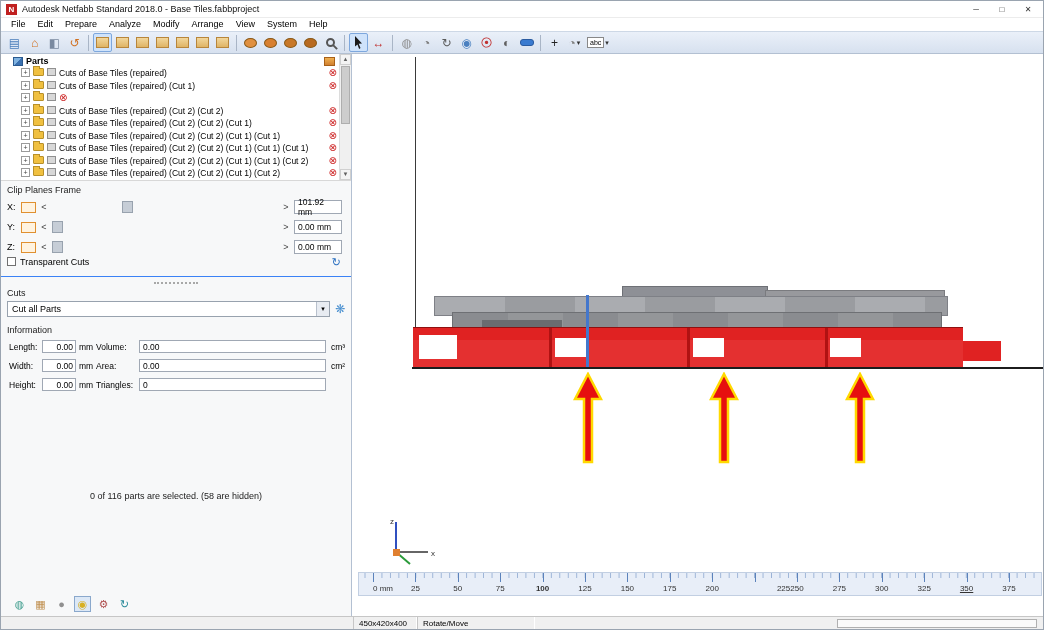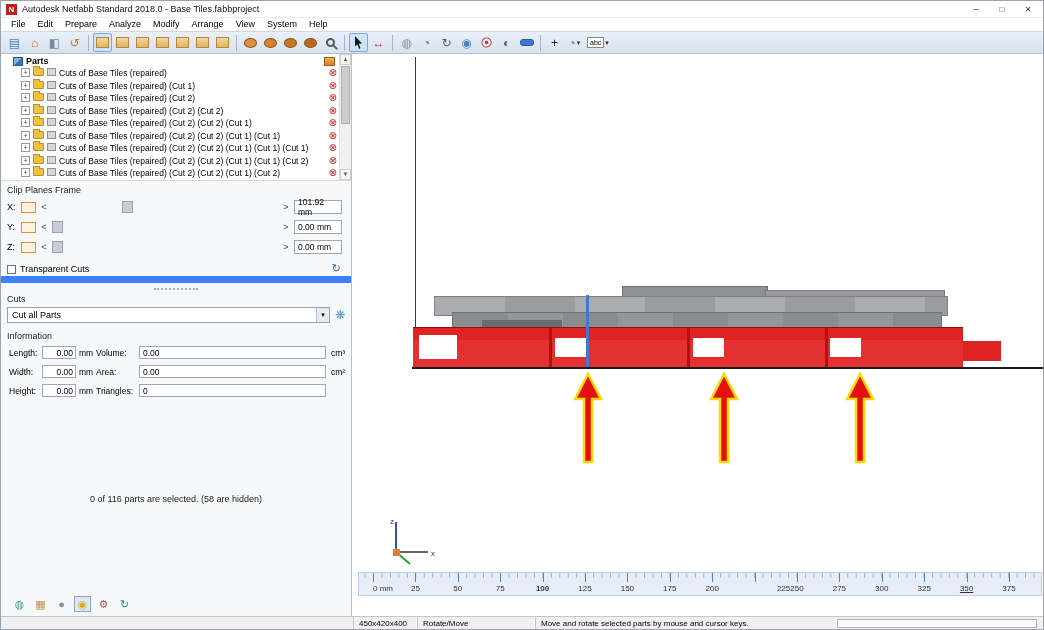--- a/index.html
+++ b/index.html
@@ -44,29 +44,29 @@
 .folder::before{content:"";position:absolute;top:-3px;left:-1px;width:5px;height:2px;background:#f0c040;border:1px solid #b8902a;border-bottom:none}
 .part-cube{width:9px;height:8px;background:#d8d8d8;border:1px solid #909090;flex:0 0 auto}
 .tree-label{flex:1;white-space:nowrap;overflow:hidden}
 .del-icon{color:#cc2020;font-size:10px;line-height:10px;margin-right:1px;flex:0 0 auto}
 .tree-scrollbar{position:absolute;right:0;top:0;bottom:0;width:12px;background:#f0f0f0;border-left:1px solid #dcdcdc;display:flex;flex-direction:column}
 .sb-btn{height:11px;text-align:center;font-size:6px;color:#606060;background:#f4f4f4;border:1px solid #d0d0d0;line-height:9px}
 .sb-thumb{height:58px;background:#cdcdcd;border:1px solid #aeaeae;margin:1px}
 .sb-fill{flex:1}
 
 .section-title{font-size:9px;color:#222;padding:4px 0 2px 6px}
-.clip-section{border-bottom:7px solid #3b82f6;padding-bottom:2px}
+.clip-section{border-bottom:1px solid #3b82f6;padding-bottom:2px}
 .axis-row{display:flex;align-items:center;height:20px;padding-left:6px;gap:4px}
 .axis-label{width:10px}
 .plane-icon{width:15px;height:11px;border:1px solid #e09030;background:#fff3e0}
 .arrow-btn{color:#444;font-size:9px;width:8px;text-align:center}
 .slider-track{position:relative;width:226px;height:14px}
 .slider-handle{position:absolute;top:1px;width:11px;height:12px;background:#c6cdd6;border:1px solid #98a2ae}
 .value-box{width:48px;height:14px;border:1px solid #a0a8b4;background:#fff;font-size:8.5px;padding:0 3px;display:flex;align-items:center}
-.check-row{display:flex;align-items:flex-end;gap:4px;padding-left:6px;height:17px}
+.check-row{display:flex;align-items:flex-start;gap:4px;padding-left:6px;height:17px}
 .checkbox{width:9px;height:9px;border:1px solid #707070;background:#fff}
 .update-icon{margin-left:auto;margin-right:10px;color:#2a6fc0;font-size:11px;line-height:11px}
 .dotted-sep{border-top:2px dotted #a8a8a8;width:44px;margin:5px auto 0}
 .cuts-row{display:flex;align-items:center;padding:1px 6px 4px}
 .cuts-select{flex:1;height:16px;border:1px solid #98a2ae;background:#fff;display:flex;align-items:center;padding-left:4px}
 .select-caret{margin-left:auto;width:13px;height:14px;background:#e8ecf2;border-left:1px solid #b8c0cc;text-align:center;font-size:7px;line-height:14px}
 .swirl-icon{color:#4a90d0;font-size:12px;line-height:12px;margin-left:5px}
 .info-section{padding-bottom:4px}
 .info-row{display:flex;align-items:center;height:19px;padding-left:8px;gap:3px;font-size:8.5px}
 .lbl-l{width:30px}
@@ -262,21 +262,20 @@
               <span class="expander">+</span>
               <span class="folder"></span>
               <span class="part-cube"></span>
               <span class="tree-label">Cuts of Base Tiles (repaired) (Cut 1)</span>
               <span class="del-icon">⊗</span>
             </div>
             <div class="tree-row">
               <span class="expander">+</span>
               <span class="folder"></span>
               <span class="part-cube"></span>
-              <span class="tree-label">Cuts of Base Tiles (repaired) (Cut 2)</span>
               <span class="del-icon">⊗</span>
             </div>
             <div class="tree-row">
               <span class="expander">+</span>
               <span class="folder"></span>
               <span class="part-cube"></span>
               <span class="tree-label">Cuts of Base Tiles (repaired) (Cut 2) (Cut 2)</span>
               <span class="del-icon">⊗</span>
             </div>
             <div class="tree-row">
@@ -498,18 +497,17 @@
           <div class="ruler-lbl" style="left: 650px;">375</div>
         </div>
     </div>
 
   </div>
 
   <div class="statusbar">
     <span class="sb-pad"></span>
     <span class="sb-cell sb-c1">450x420x400</span>
     <span class="sb-cell sb-c2">Rotate/Move</span>
-    <span class="sb-cell sb-hint">Move and rotate selected parts by mouse and cursor keys.</span>
     <span class="sb-space"></span>
     <span class="sb-progress"></span>
   </div>
 
 </div>
 
 </body></html>

